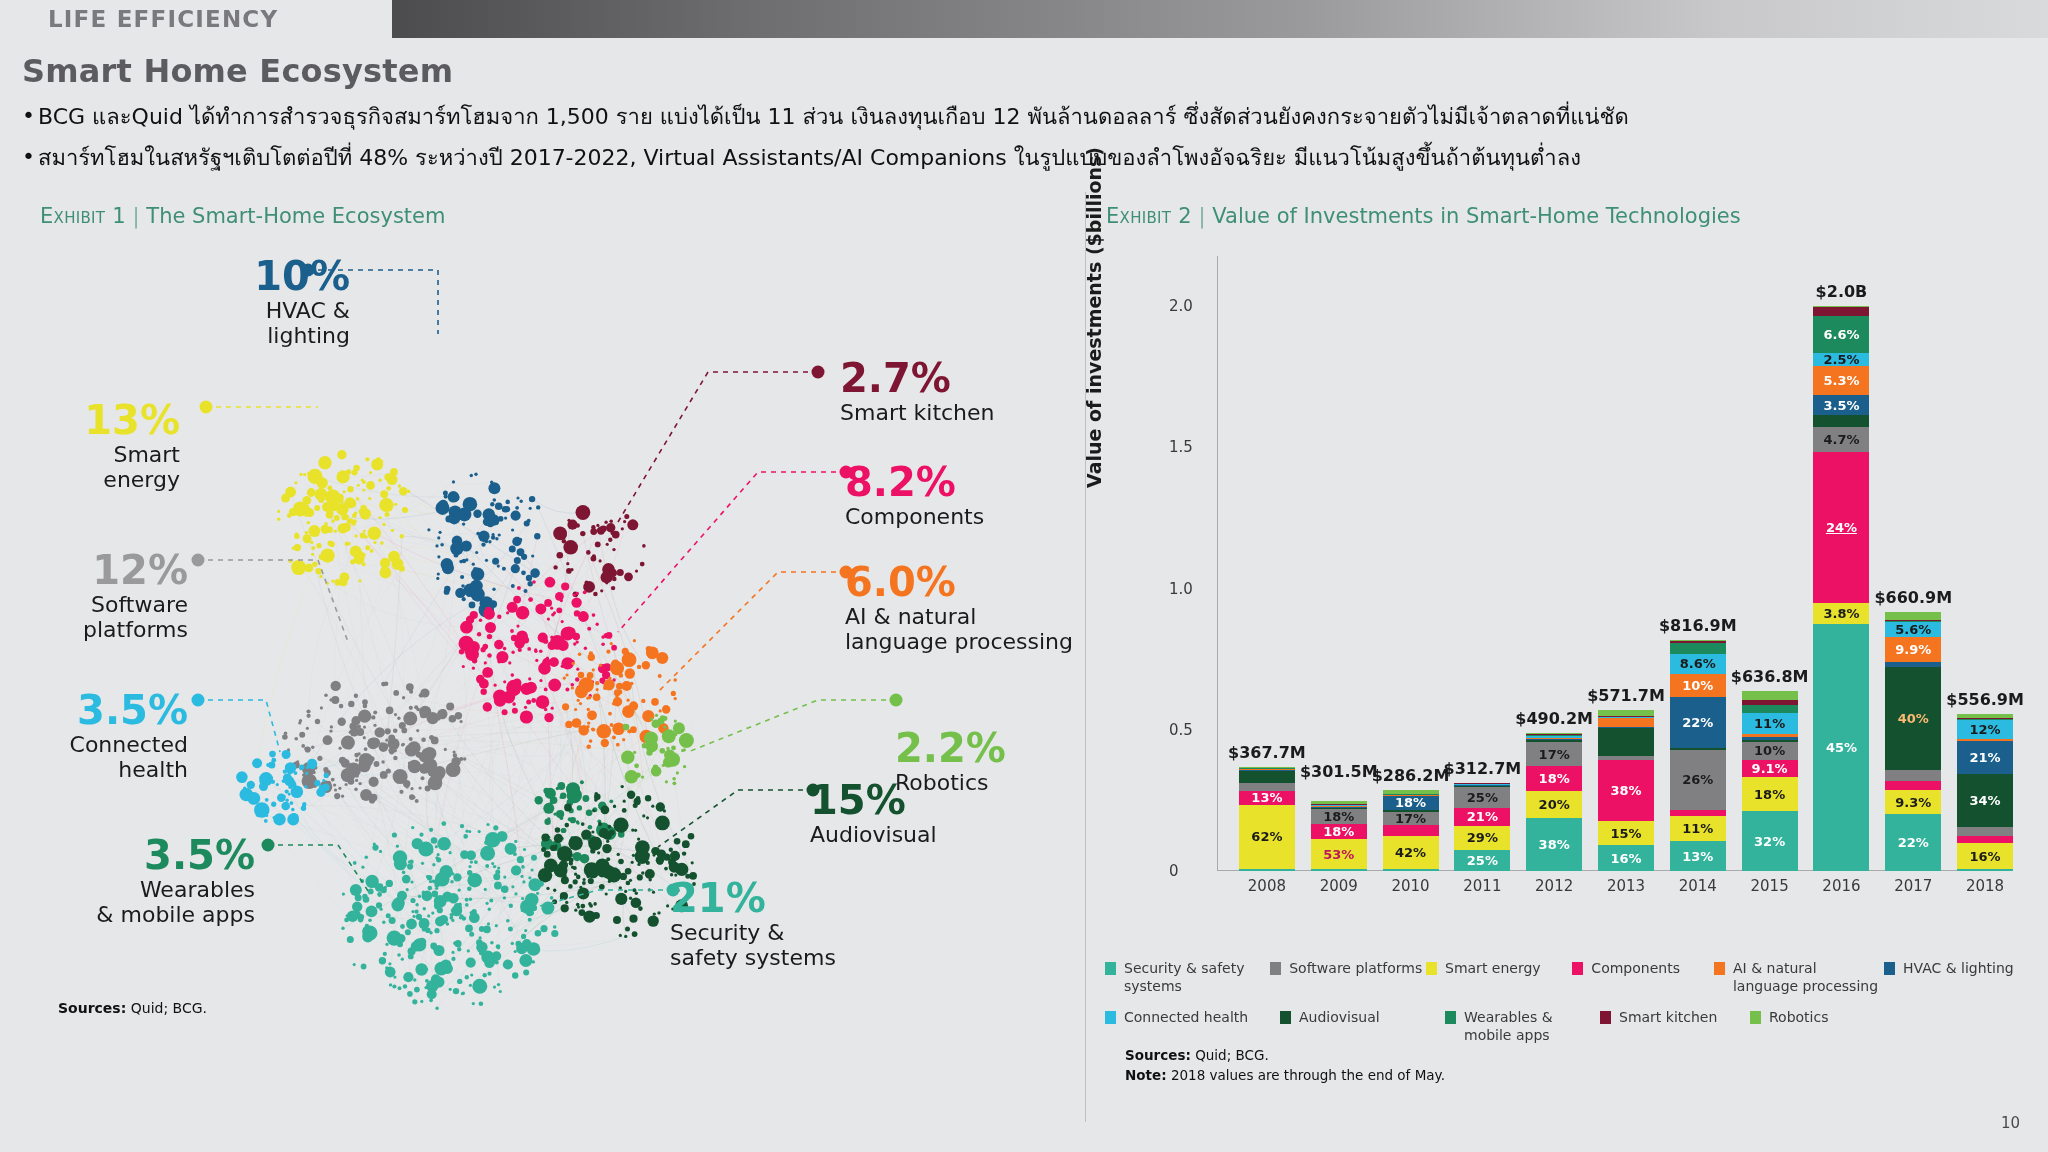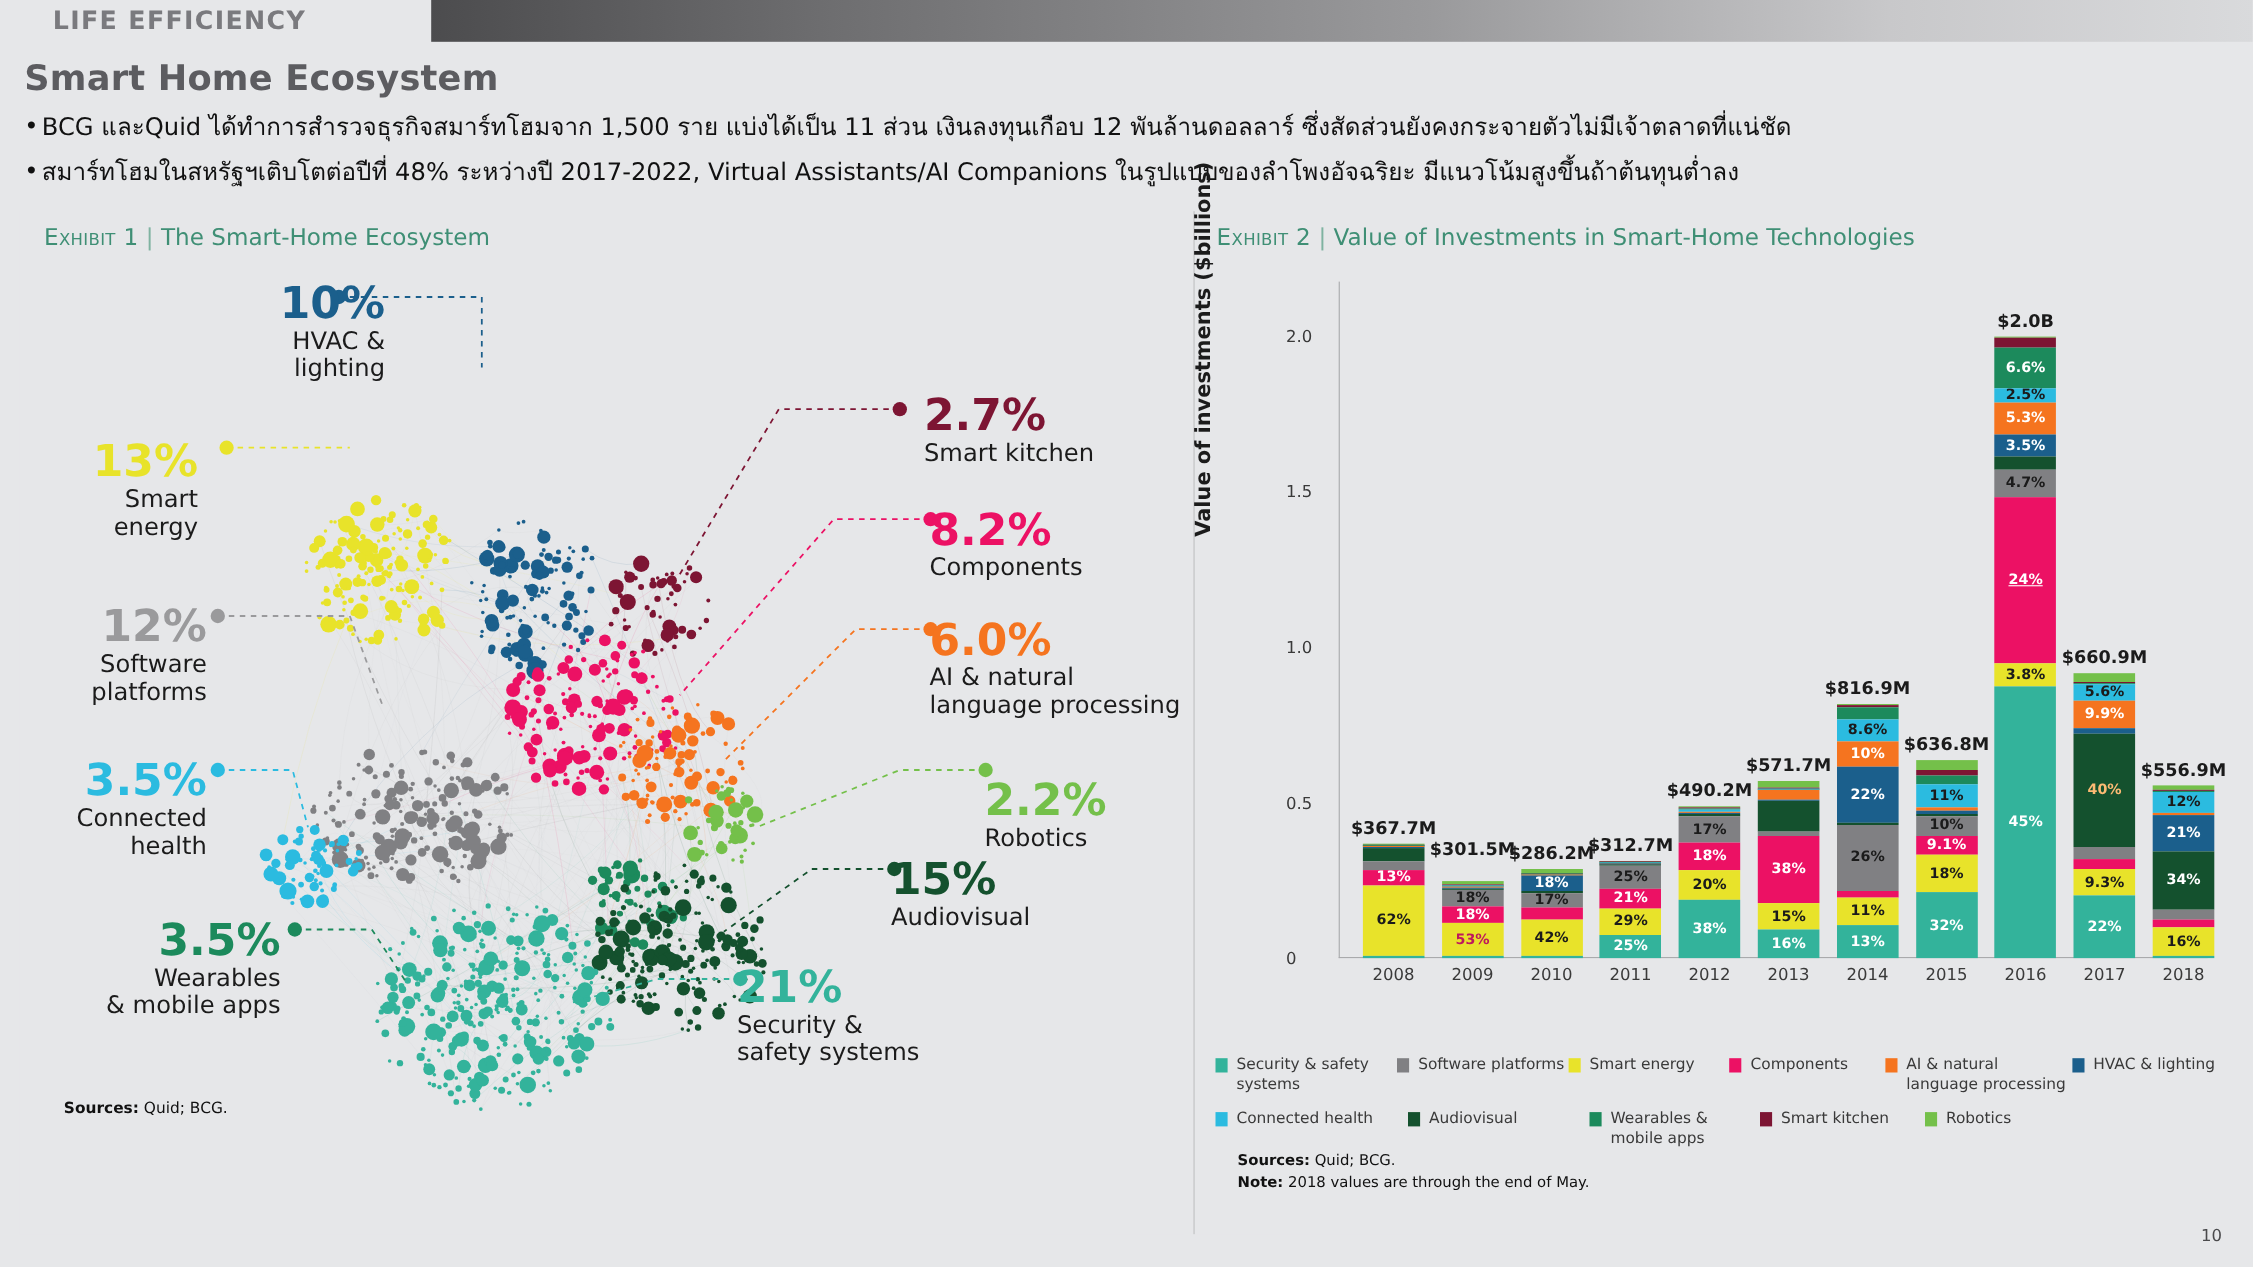--- a/index.html
+++ b/index.html
@@ -2001,21 +2001,21 @@
 </div>
 <div class="callout" style="left:845px; top:462px; width:210px;">
   <div class="pct" style="color: rgb(236, 17, 100);">8.2%</div>
   <div class="lbl" style="white-space:pre-line;">Components</div>
 </div>
 <div class="callout" style="left:845px; top:562px; width:250px;">
   <div class="pct" style="color: rgb(245, 116, 31);">6.0%</div>
   <div class="lbl" style="white-space:pre-line;">AI &amp; natural
 language processing</div>
 </div>
-<div class="callout" style="left:895px; top:708px; width:190px;">
+<div class="callout" style="left:895px; top:728px; width:190px;">
   <div class="pct" style="color: rgb(116, 192, 74);">2.2%</div>
   <div class="lbl" style="white-space:pre-line;">Robotics</div>
 </div>
 <div class="callout" style="left:810px; top:780px; width:190px;">
   <div class="pct" style="color: rgb(20, 81, 46);">15%</div>
   <div class="lbl" style="white-space:pre-line;">Audiovisual</div>
 </div>
 <div class="callout" style="left:670px; top:878px; width:230px;">
   <div class="pct" style="color: rgb(51, 179, 155);">21%</div>
   <div class="lbl" style="white-space:pre-line;">Security &amp;

